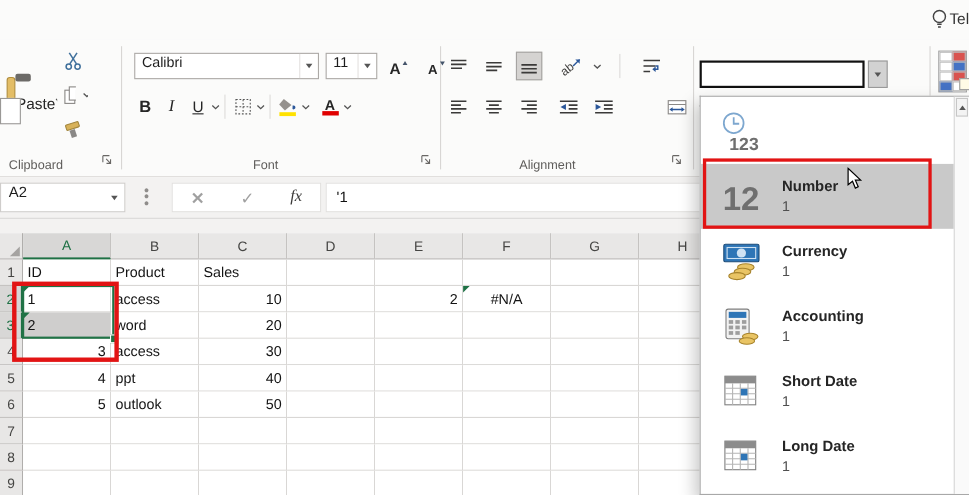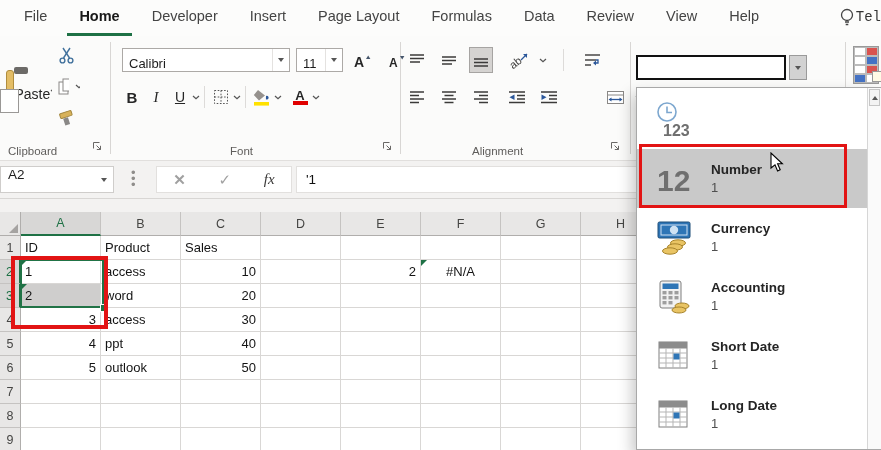--- a/index.html
+++ b/index.html
@@ -6,37 +6,37 @@
   body{width:881px;height:450px;overflow:hidden;position:relative;
        font-family:"Liberation Sans",sans-serif;background:#fff;
        -webkit-font-smoothing:antialiased;}
   #app{position:absolute;inset:0;width:881px;height:450px;background:#fbfbfa;}
 
   
   .tabbar{position:absolute;left:0;top:0;width:881px;height:36px;background:#fcfcfb;display:flex;padding-left:8px;box-sizing:border-box;}
   .tab{position:relative;padding:8px 16px 9px;font-size:14.5px;color:#444;cursor:default;white-space:nowrap;}
   .tab.active{color:#191919;font-weight:bold;}
   .tab.active::after{content:"";position:absolute;left:4px;right:4px;bottom:0px;height:3.5px;background:#1e7145;}
-  .tellme{position:absolute;right:0;top:7px;display:flex;align-items:center;gap:1px;font-size:14px;color:#333;font-family:Liberation Mono, monospace;}
+  .tellme{position:absolute;right:0;top:7px;display:flex;align-items:center;gap:1px;font-size:14px;color:#333;}
 
   
   .ribbon{position:absolute;left:0;top:36px;width:881px;height:124px;background:#fbfbfa;border-bottom:1px solid #e1dfdd;}
   .rsep{position:absolute;top:6px;height:112px;width:1px;background:#d8d6d4;}
   .grp-label{position:absolute;bottom:3px;font-size:11.5px;color:#5f5d5b;}
   .launcher{position:absolute;bottom:5px;}
 
   .bigbtn{position:absolute;left:6px;top:6px;width:46px;height:96px;display:flex;flex-direction:row;align-items:center;}
   .clipb{width:30px;height:38px;background:#e3bd66;border:1px solid #b08d3e;border-radius:3px;position:relative;}
   .clipb .clip{position:absolute;left:7px;top:-4px;width:14px;height:7px;background:#6c6a67;border-radius:2px;}
   .clipb .paper{position:absolute;right:-6px;bottom:-4px;width:17px;height:22px;background:#fff;border:1px solid #9a9896;}
   .bigbtn .lbl{margin-top:7px;font-size:14px;color:#262626;}
   .smallcol{position:absolute;left:58px;top:10px;display:flex;flex-direction:column;gap:12px;}
   .sbtn{width:22px;height:19px;display:flex;align-items:center;}
 
-  .combo{position:absolute;height:24px;background:#fff;border:1px solid #aca9a6;display:flex;align-items:flex-end;font-size:13px;color:#1d1d1d;box-sizing:border-box;}
+  .combo{position:absolute;height:24px;background:#fff;border:1px solid #aca9a6;display:flex;align-items:flex-start;font-size:13px;color:#1d1d1d;box-sizing:border-box;}
   .combo .val{flex:1;padding-left:6px;}
   .combo .cbtn{width:16px;align-self:stretch;display:flex;align-items:center;justify-content:center;border-left:1px solid #e4e2e0;}
   .tri-down{width:0;height:0;border-left:3.5px solid transparent;border-right:3.5px solid transparent;border-top:4px solid #555;}
   .fbtn{height:26px;min-width:24px;display:flex;align-items:center;justify-content:center;color:#262626;}
   .fbtn.sel{background:#d5d3d1;border:1px solid #a6a4a2;box-sizing:border-box;}
   .frow{position:absolute;display:flex;align-items:center;}
   .boldB{font-weight:bold;font-size:15px;}
   .italI{font-family:"Liberation Serif",serif;font-style:italic;font-size:15px;}
   .undU{text-decoration:underline;font-size:14px;}
   .bar{width:15px;height:4px;margin-top:0px;}
@@ -98,32 +98,20 @@
   .fd-up{margin:1px;height:15px;border:1px solid #c6c6c6;background:#f3f3f3;display:flex;align-items:center;justify-content:center;}
   .tri-up{width:0;height:0;border-left:3.5px solid transparent;border-right:3.5px solid transparent;border-bottom:4px solid #555;}
   .redbox-dd{position:absolute;left:2px;top:56px;width:208px;height:64px;border:3px solid #e21414;box-sizing:border-box;z-index:55;pointer-events:none;}
   .cursor{position:absolute;left:770px;top:152px;z-index:70;pointer-events:none;}
 </style>
 </head>
 <body>
 
 <div id="app">
 
-  <nav class="tabbar" id="tabbar">
-      <div class="tab">File</div>
-      <div class="tab active">Home</div>
-      <div class="tab">Developer</div>
-      <div class="tab">Insert</div>
-      <div class="tab">Page Layout</div>
-      <div class="tab">Formulas</div>
-      <div class="tab">Data</div>
-      <div class="tab">Review</div>
-      <div class="tab">View</div>
-      <div class="tab">Help</div>
-    </nav>
   <div class="tellme">
     <svg width="16" height="20">
       <circle cx="8" cy="8" r="5.5" fill="none" stroke="#444" stroke-width="1.3"></circle>
       <path d="M6 15 h4 M6.7 17.5 h2.6" stroke="#444" stroke-width="1.3" fill="none"></path>
     </svg>
     <span>Tel</span>
   </div>
 
   <div class="ribbon">
     <div class="rsep" style="left:110px"></div>

